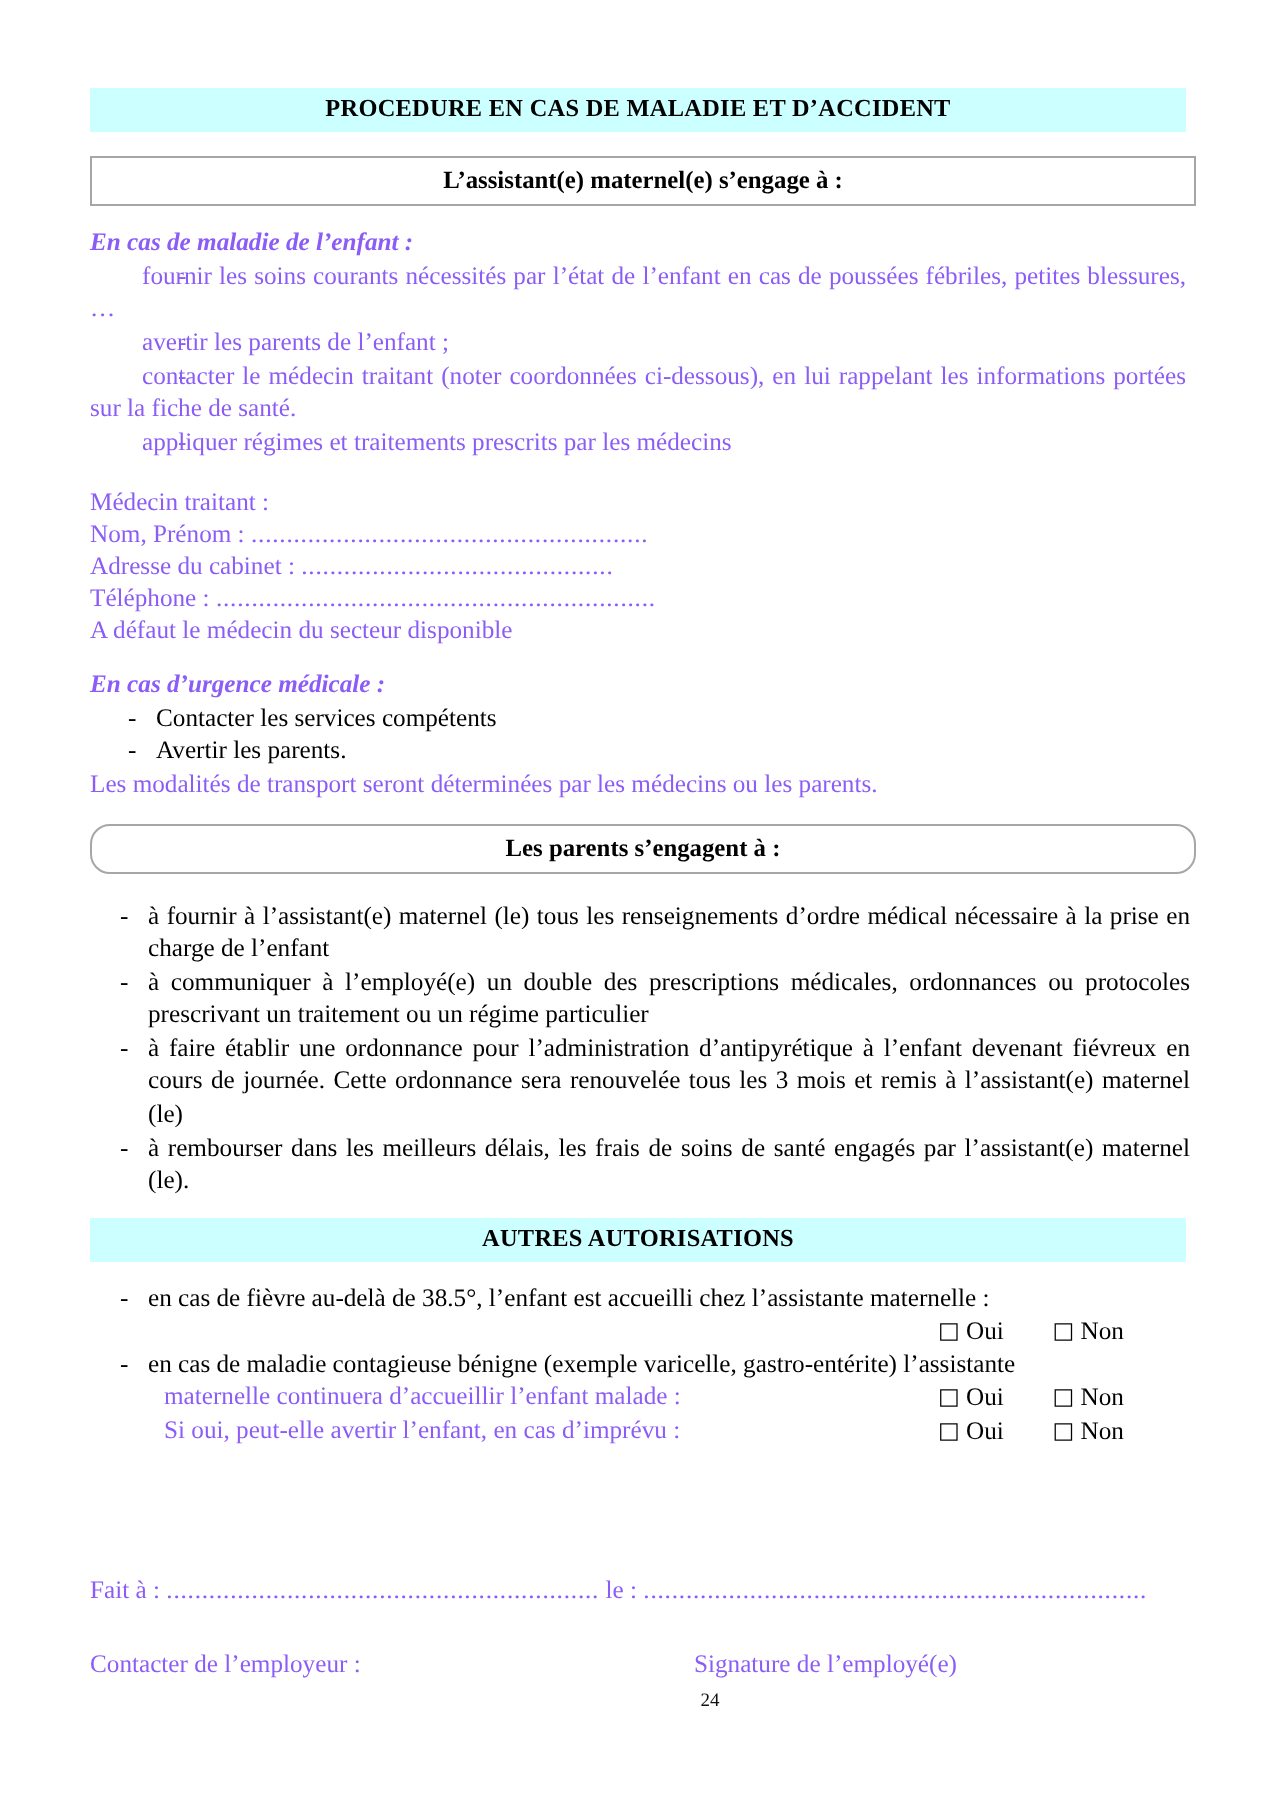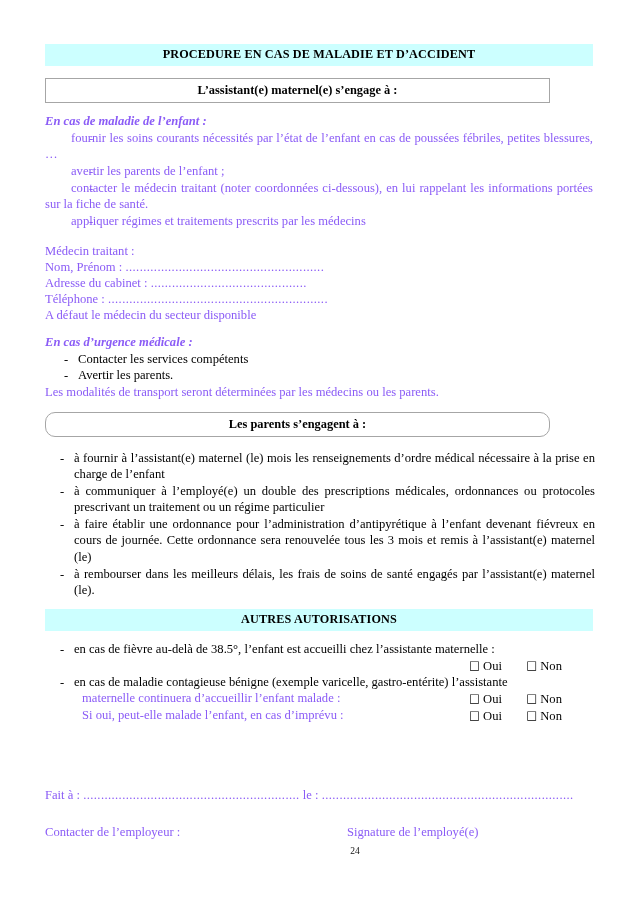--- a/index.html
+++ b/index.html
@@ -36,21 +36,21 @@
     letter-spacing: 0.15px;
     line-height: 17px;
     padding: 2px 0 3px 0;
     box-sizing: border-box;
   }
 
   
   .obox {
     position: absolute;
     left: 45px;
-    width: 505px;
+    width: 553px;
     box-sizing: border-box;
     border: 1px solid #a6a6a6;
     background: #ffffff;
     text-align: center;
     font-weight: bold;
     font-size: 12.4px;
     line-height: 16px;
     padding: 3px 0 4px 0;
   }
 
@@ -149,21 +149,21 @@
     <span class="dash">-</span>
     <span class="body">Avertir les parents.</span>
   </div>
 
   <div class="tx" style="left:45px; top:384px; width:548px;">Les modalités de transport seront déterminées par les médecins ou les parents.</div>
 
   <div class="obox" style="top:412px;border-radius:10px;">Les parents s’engagent à :</div>
 
   <div class="dashrow just-full" style="left:60px; top:450px; width:535px;">
     <span class="dash">-</span>
-    <span class="body">à fournir à l’assistant(e) maternel (le) mois les renseignements d’ordre médical nécessaire à la prise en charge de l’enfant</span>
+    <span class="body">à fournir à l’assistant(e) maternel (le) tous les renseignements d’ordre médical nécessaire à la prise en charge de l’enfant</span>
   </div>
 
   <div class="dashrow just-full" style="left:60px; top:483px; width:535px;">
     <span class="dash">-</span>
     <span class="body">à communiquer à l’employé(e) un double des prescriptions médicales, ordonnances ou protocoles prescrivant un traitement ou un régime particulier</span>
   </div>
 
   <div class="dashrow just-full" style="left:60px; top:516px; width:535px;">
     <span class="dash">-</span>
     <span class="body">à faire établir une ordonnance pour l’administration d’antipyrétique à l’enfant devenant fiévreux en cours de journée. Cette ordonnance sera renouvelée tous les 3 mois et remis à l’assistant(e) maternel (le)</span>
@@ -197,21 +197,21 @@
   <div class="tx" style="left:82px; top:690px; width:380px;">maternelle continuera d’accueillir l’enfant malade :</div>
 
   <div class="cbrow" style="left:469px; top:690px;">
     <span class="cb">□</span>
     <span>Oui</span>
     <span style="display:inline-block;width:18px;"></span>
     <span class="cb">□</span>
     <span>Non</span>
   </div>
 
-  <div class="tx" style="left:82px; top:707px; width:380px;">Si oui, peut-elle malade l’enfant, en cas d’imprévu :</div>
+  <div class="tx" style="left:82px; top:707px; width:380px;">Si oui, peut-elle avertir l’enfant, en cas d’imprévu :</div>
 
   <div class="cbrow" style="left:469px; top:707px;">
     <span class="cb">□</span>
     <span>Oui</span>
     <span style="display:inline-block;width:18px;"></span>
     <span class="cb">□</span>
     <span>Non</span>
   </div>
 
   <div class="tx" style="left:45px; top:787px; width:548px; white-space:nowrap;"><span>Fait à : </span><span class="dots">.............................................................</span><span> le : </span><span class="dots">.......................................................................</span></div>

